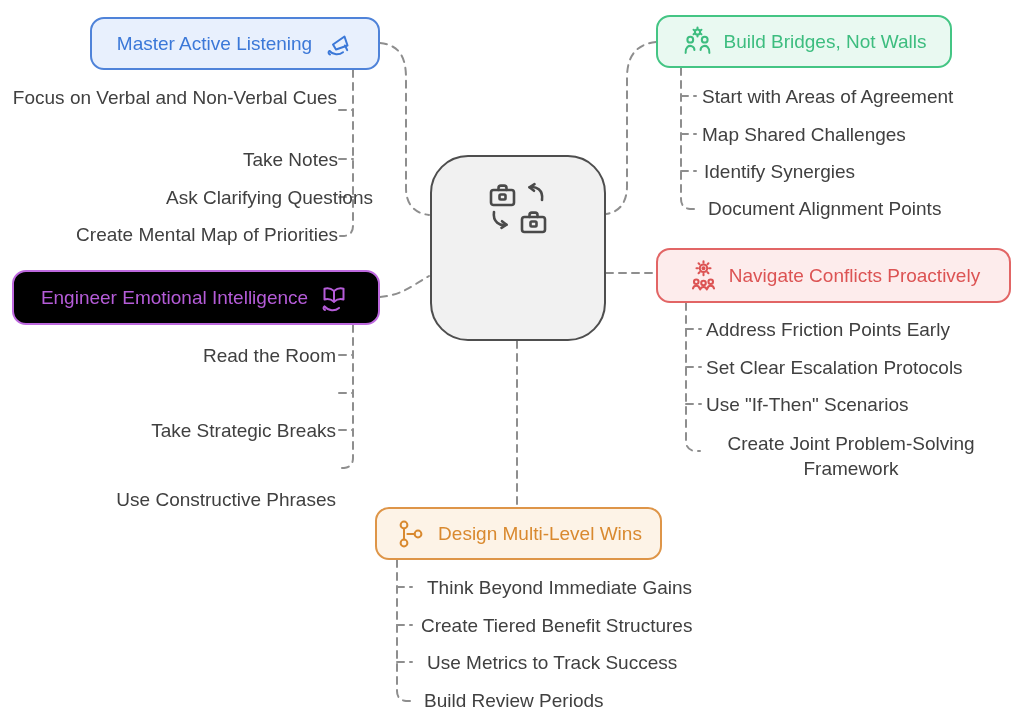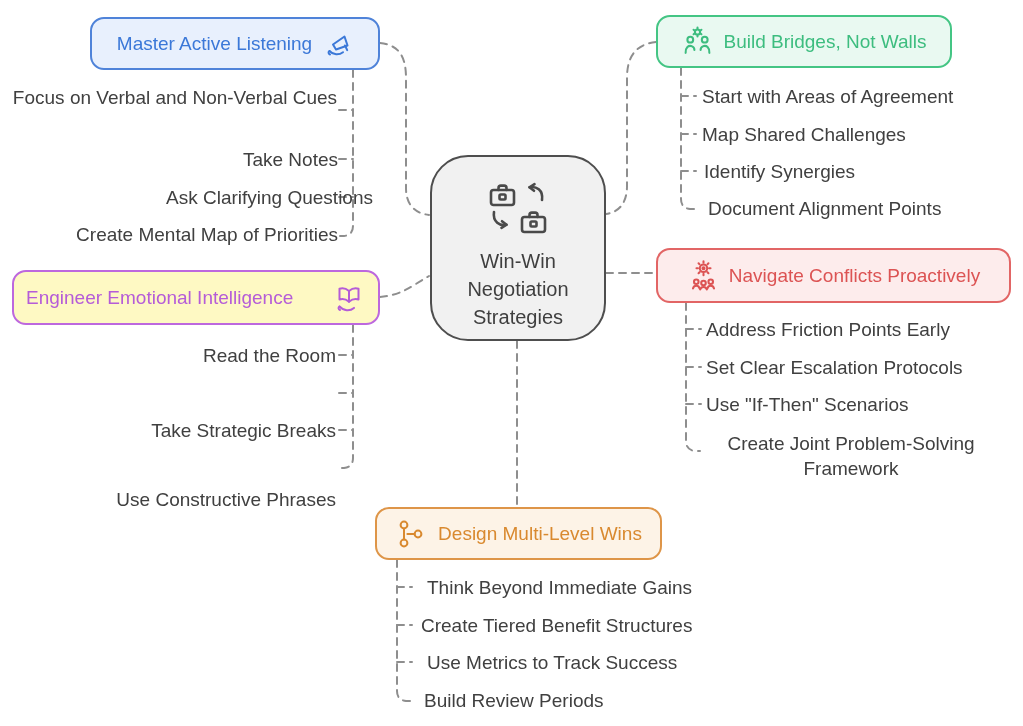--- a/index.html
+++ b/index.html
@@ -13,21 +13,21 @@
   .node{
     position:absolute;display:flex;align-items:center;justify-content:center;
     border-radius:14px;box-sizing:border-box;gap:9px;padding:0 12px;
     font-size:19px;font-weight:500;white-space:nowrap;cursor:pointer;
   }
   .node .nicon{display:flex;align-items:center;justify-content:center;}
   .node .nicon svg{display:block;}
 
   .b-blue  {border:2.5px solid #4f83d9;background:#e8f0fd;color:#3b78d8;}
   .b-green {border:2.5px solid #44c584;background:#e9f9f1;color:#3dbd7f;}
-  .b-purple{border:2.5px solid #bd68de;background:#fef9c3;color:#b55cd8;justify-content:space-between;}
+  .b-purple{border:2.5px solid #bd68de;background:#000000;color:#b55cd8;}
   .b-red   {border:2.5px solid #e26565;background:#fdecec;color:#dc5353;}
   .b-orange{border:2.5px solid #de9548;background:#fdf3e7;color:#d9892f;}
 
   .center-node{
     position:absolute;left:430px;top:155px;width:176px;height:186px;
     border:2.5px solid #4e4e4e;background:#f1f1f1;border-radius:38px;
     box-sizing:border-box;display:flex;flex-direction:column;align-items:center;
     justify-content:flex-start;padding-top:22px;cursor:pointer;
   }
   .center-node .ctitle{
@@ -88,25 +88,20 @@
         <rect x="13.5" y="15.5" width="6" height="5" rx="1.2"></rect>
         <path d="M56 21 C 57.5 11 50 6.8 43.5 8.3"></path>
         <path d="M48.5 5.2 L43.5 8.3 L48 11.8"></path>
         <rect x="36" y="38" width="23" height="15" rx="2.5"></rect>
         <path d="M43.5 38 v-2 a2.4 2.4 0 0 1 2.4 -2.4 h3.2 a2.4 2.4 0 0 1 2.4 2.4 V38"></path>
         <rect x="44.5" y="42.5" width="6" height="5" rx="1.2"></rect>
         <path d="M8 33 C 6.5 43 14 47.2 20.5 45.7"></path>
         <path d="M15.5 48.8 L20.5 45.7 L16 42.2"></path>
       </svg>
     </span>
-    <div class="ctitle">
-      <div>Win-Win</div>
-      <div>Negotiation</div>
-      <div>Strategies</div>
-    </div>
   </div>
 
   <div class="node b-blue" style="left:90px;top:17px;width:290px;height:53px;">
     <span>Master Active Listening</span>
     <span class="nicon">
       <svg width="32" height="32" viewBox="0 0 32 32" stroke="currentColor" stroke-width="2" fill="none" stroke-linecap="round" stroke-linejoin="round">
         <path d="M12 16.5 L23.5 8.5 L26.5 17.5 L15 21.5 Z"></path>
         <path d="M24 17.5 l2.2 4.6"></path>
         <path d="M8.5 23 c3.5 4 9.5 4.3 13.5 1.2"></path>
         <path d="M8.5 23 c-1.6 1 -1.1 3 .5 3.5"></path>

